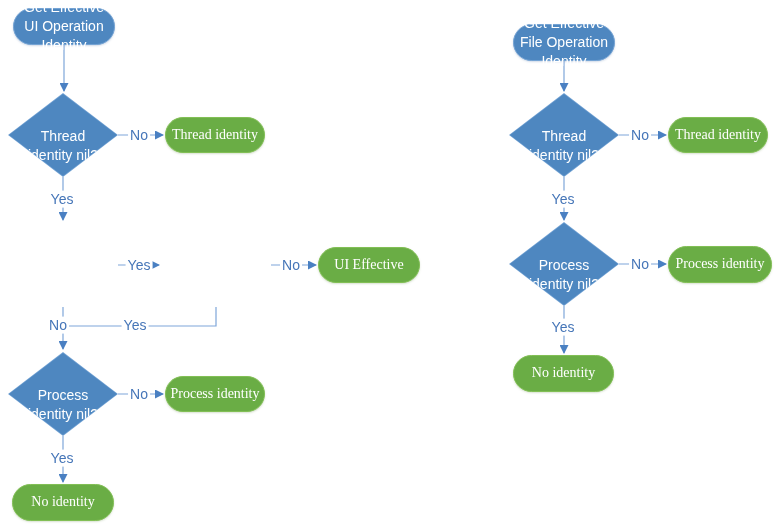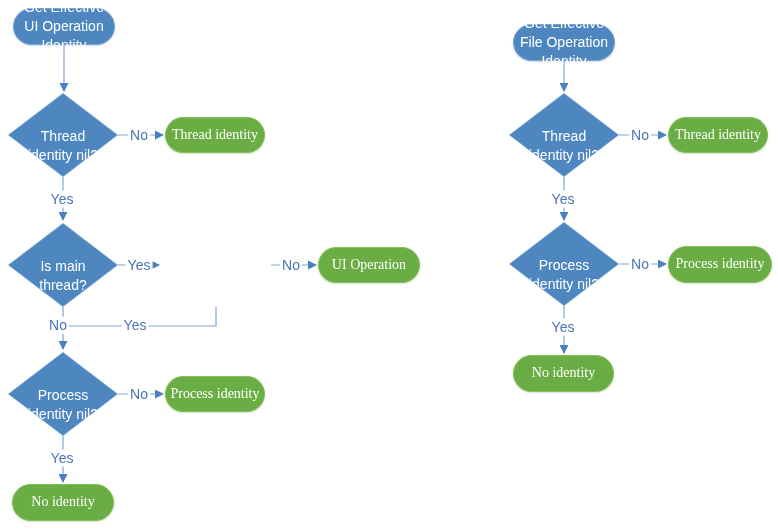--- a/index.html
+++ b/index.html
@@ -102,28 +102,24 @@
 
   <div class="node diamond" style="left:8px; top:93px; width:110px; height:84px;">
     <div class="diamond-fill"></div>
     <span>Thread identity nil?</span>
   </div>
 
   <div class="node capsule green" style="left:165px; top:117px; width:100px; height:36px;">
     <span>Thread identity</span>
   </div>
 
-  <div class="node diamond" style="left:8px; top:223px; width:110px; height:84px;">
-    <div class="diamond-fill"></div>
-    <span>Is main thread?</span>
-  </div>
 
 
   <div class="node capsule green" style="left:318px; top:247px; width:102px; height:36px;">
-    <span>UI Operation</span>
+    <span>UI Effective</span>
   </div>
 
   <div class="node diamond" style="left:8px; top:352px; width:110px; height:84px;">
     <div class="diamond-fill"></div>
     <span>Process identity nil?</span>
   </div>
 
   <div class="node capsule green" style="left:165px; top:376px; width:100px; height:36px;">
     <span>Process identity</span>
   </div>

